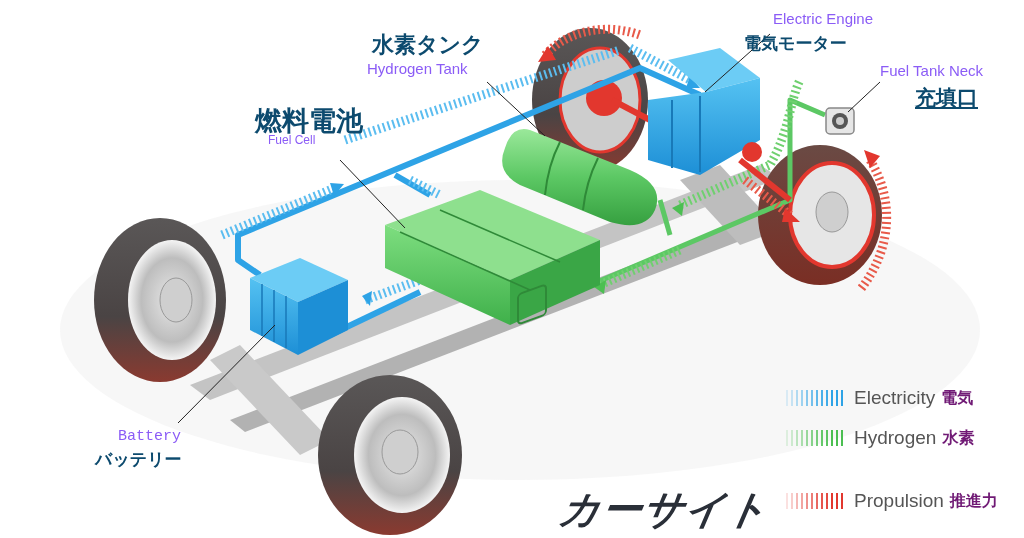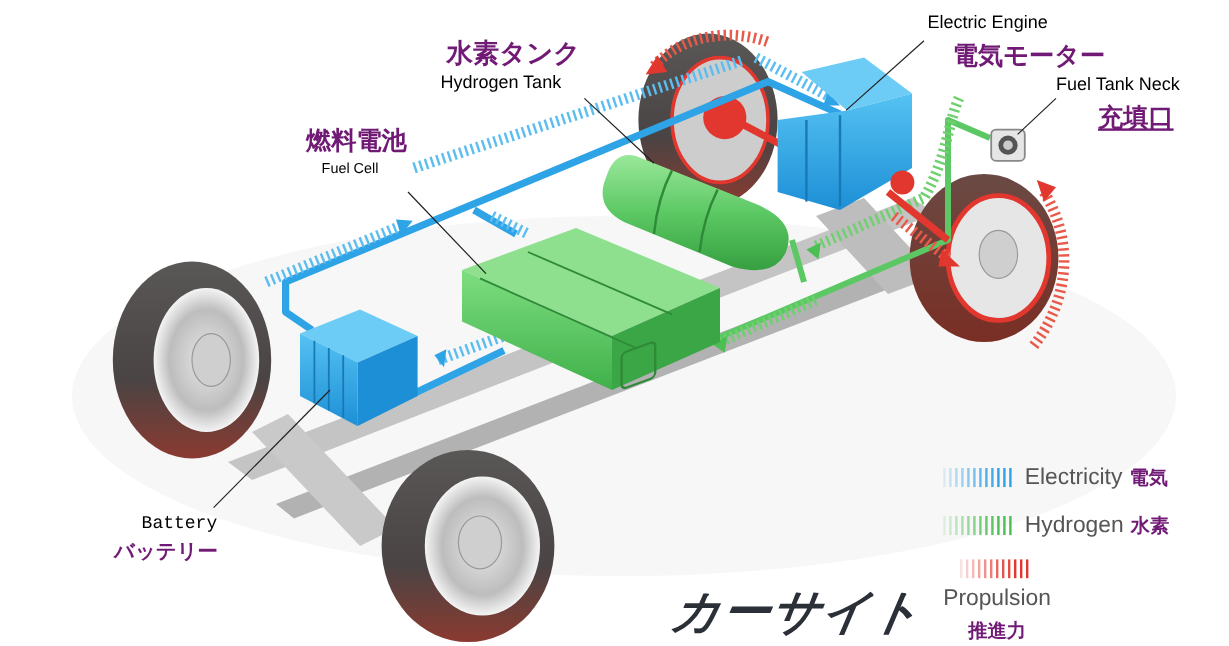--- a/index.html
+++ b/index.html
@@ -5,22 +5,22 @@
   html, body { margin: 0; padding: 0; }
   body {
     width: 1024px; height: 538px; overflow: hidden;
     background: #ffffff;
     font-family: "Liberation Sans", "DejaVu Sans", sans-serif;
     position: relative;
   }
   #stage { position: absolute; left: 0; top: 0; width: 1024px; height: 538px; }
   svg.diagram { position: absolute; left: 0; top: 0; }
   .lbl { position: absolute; white-space: nowrap; }
-  .jp { font-family: "DejaVu Sans", sans-serif; font-weight: bold; color: #701a75; }
-  .en { font-family: "Liberation Sans", sans-serif; color: #000000; }
+  .jp { font-family: "DejaVu Sans", sans-serif; font-weight: bold; color: #0c4a6e; }
+  .en { font-family: "Liberation Sans", sans-serif; color: #8b5cf6; }
   .legend-row { position: absolute; left: 786px; display: flex; align-items: center; gap: 6px; }
   .legend-bars { width: 62px; height: 16px; }
   .legend-en { font-size: 19px; color: #555; font-family: "Liberation Sans", sans-serif; }
   .legend-jp { font-size: 16px; font-weight: bold; color: #701a75; font-family: "DejaVu Sans", sans-serif; }
   .logo {
     position: absolute; left: 560px; top: 482px;
     font-family: "DejaVu Sans", sans-serif; font-weight: bold; font-style: italic;
     font-size: 40px; color: #2a2f38; letter-spacing: 1px;
     transform: skewX(-10deg);
   }
@@ -183,26 +183,26 @@
       <line x1="880" y1="82" x2="848" y2="112"></line>
       <line x1="340" y1="160" x2="405" y2="228"></line>
       <line x1="178" y1="423" x2="275" y2="325"></line>
     </g>
   </svg>
 
   <div class="lbl jp" style="left:372px;top:30px;font-size:22px;">水素タンク</div>
   <div class="lbl en" style="left:367px;top:60px;font-size:15px;">Hydrogen Tank</div>
 
   <div class="lbl en" style="left:773px;top:10px;font-size:15px;">Electric Engine</div>
-  <div class="lbl jp" style="left:794px;top:32px;font-size:21px;">電気モーター</div>
+  <div class="lbl jp" style="left:744px;top:32px;font-size:17px;">電気モーター</div>
 
   <div class="lbl en" style="left:880px;top:62px;font-size:15px;">Fuel Tank Neck</div>
   <div class="lbl jp" style="left:915px;top:84px;font-size:21px;text-decoration:underline;">充填口</div>
 
-  <div class="lbl jp" style="left:255px;top:103px;font-size:21px;">燃料電池</div>
+  <div class="lbl jp" style="left:255px;top:103px;font-size:27px;">燃料電池</div>
   <div class="lbl en" style="left:268px;top:133px;font-size:12px;">Fuel Cell</div>
 
   <div class="lbl en" style="left:118px;top:428px;font-size:15px;font-family:Liberation Mono, monospace;">Battery</div>
   <div class="lbl jp" style="left:95px;top:448px;font-size:17px;">バッテリー</div>
 
   <div>
     <div class="legend-row" style="top:387px;">
       <svg class="legend-bars" viewBox="0 0 62 16">
         <g fill="#2ea3e6">
           <rect x="0" y="0" width="2" height="16" opacity="0.15"></rect>
@@ -235,21 +235,21 @@
             <rect x="35" y="0" width="2" height="16" opacity="0.85"></rect>
           <rect x="40" y="0" width="2" height="16" opacity="0.9"></rect>
             <rect x="45" y="0" width="2" height="16"></rect>
           <rect x="50" y="0" width="2" height="16"></rect>
             <rect x="55" y="0" width="2" height="16"></rect>
         </g>
       </svg>
       <span class="legend-en">Hydrogen</span>
       <span class="legend-jp">水素</span>
     </div>
-    <div class="legend-row" style="top:466px;flex-direction:column;">
+    <div class="legend-row" style="top:490px;">
       <svg class="legend-bars" viewBox="0 0 62 16">
         <g fill="#e2372e">
           <rect x="0" y="0" width="2" height="16" opacity="0.15"></rect>
             <rect x="5" y="0" width="2" height="16" opacity="0.25"></rect>
           <rect x="10" y="0" width="2" height="16" opacity="0.35"></rect>
             <rect x="15" y="0" width="2" height="16" opacity="0.45"></rect>
           <rect x="20" y="0" width="2" height="16" opacity="0.55"></rect>
             <rect x="25" y="0" width="2" height="16" opacity="0.65"></rect>
           <rect x="30" y="0" width="2" height="16" opacity="0.75"></rect>
             <rect x="35" y="0" width="2" height="16" opacity="0.85"></rect>

